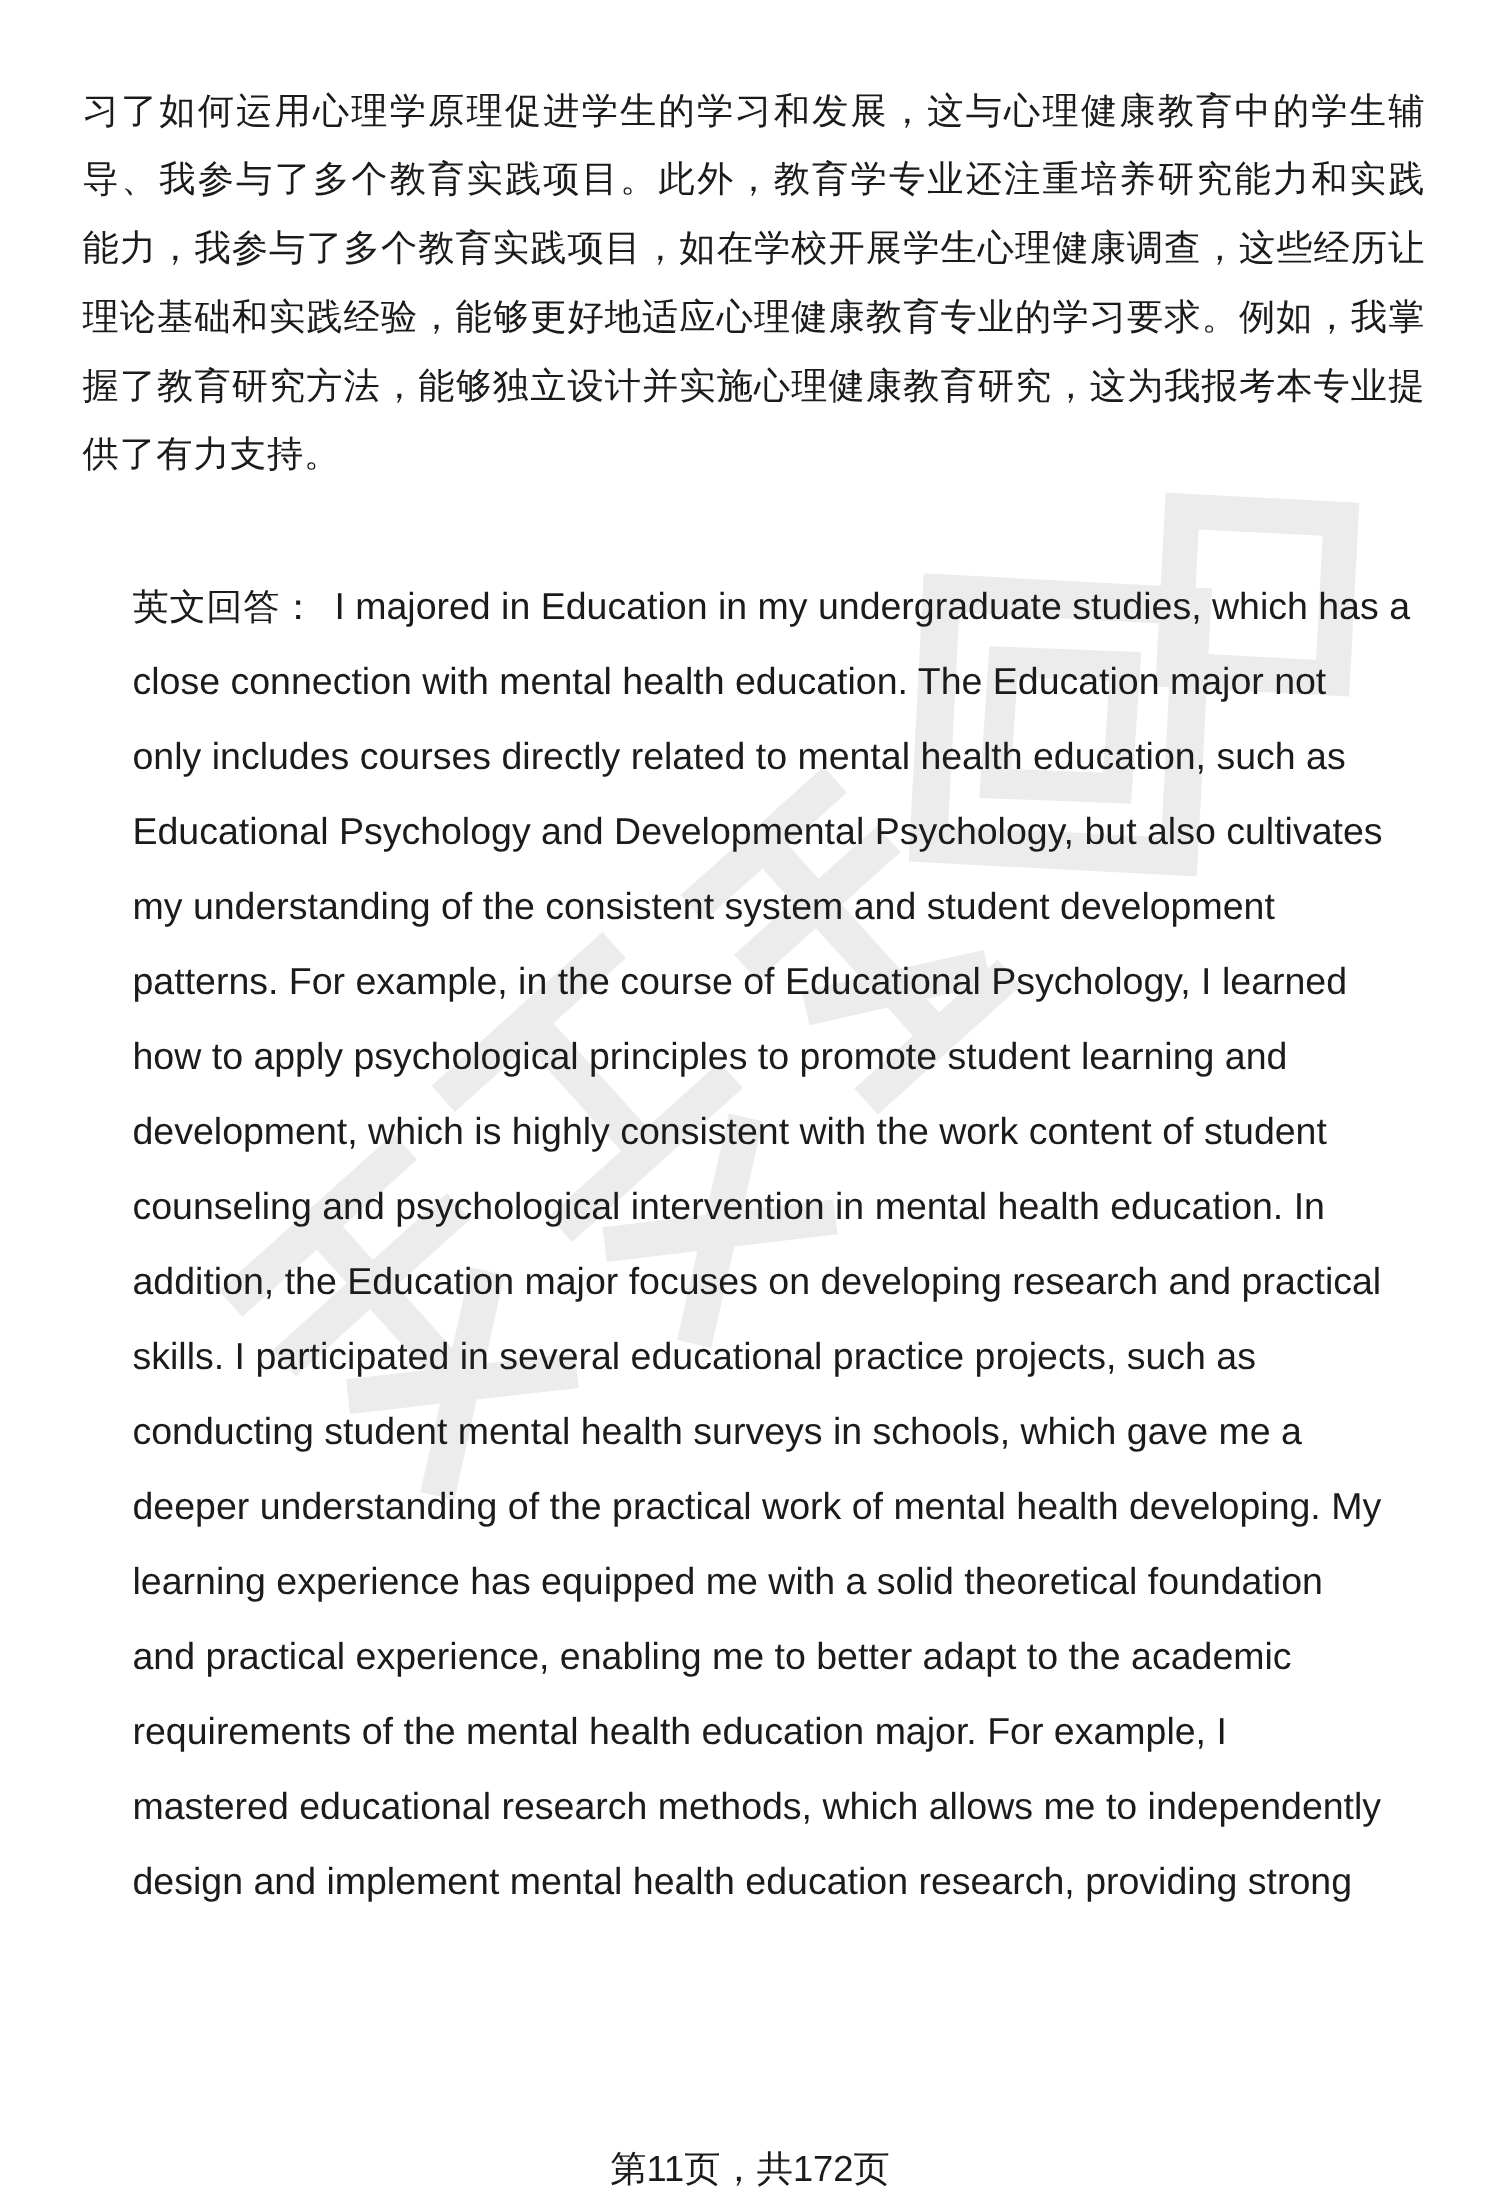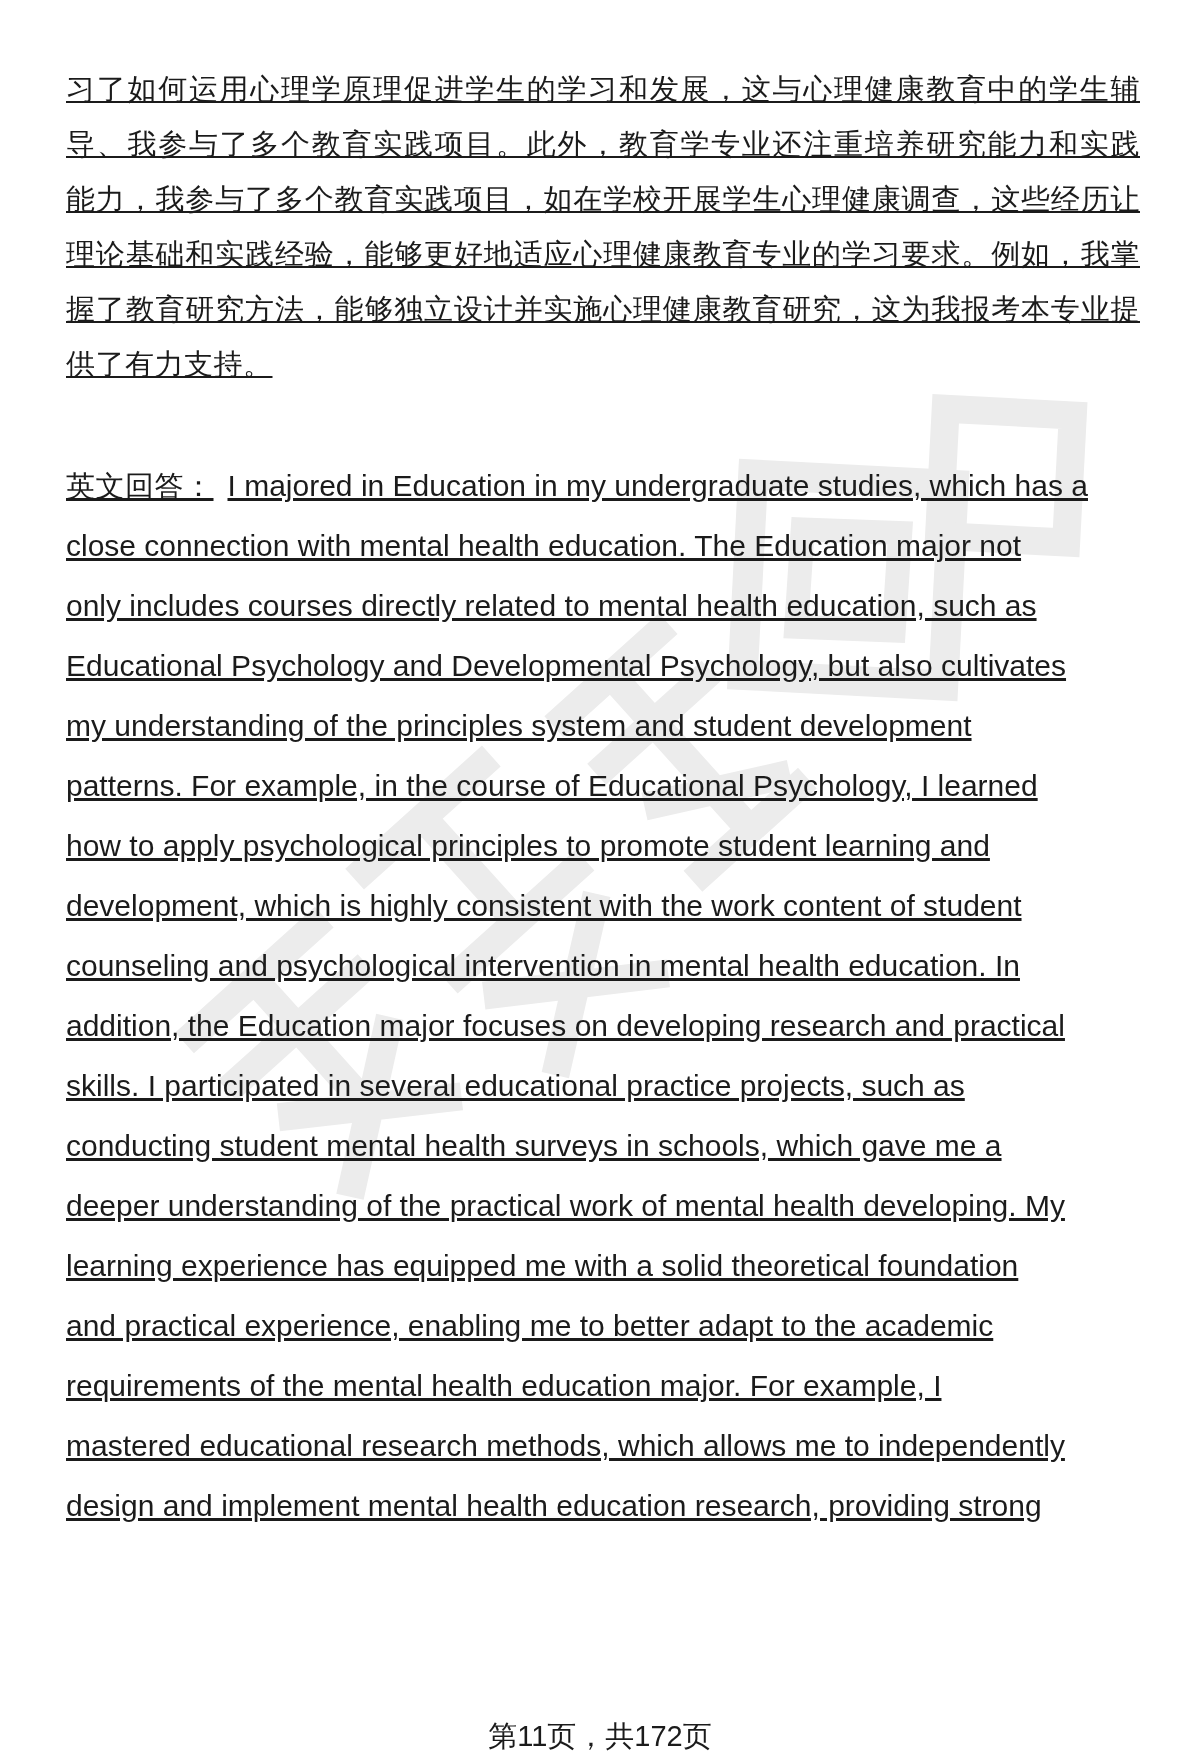--- a/index.html
+++ b/index.html
@@ -17,36 +17,35 @@
     left: 110px;
     top: 360px;
     z-index: 0;
     pointer-events: none;
   }
   .watermark svg { overflow: visible; display: block; }
   .content {
     position: relative;
     z-index: 1;
     padding: 62px 60px 0 66px;
-    text-decoration: underline;
   }
   .zh-block { }
   .zh-line {
     font-size: 29px;
     line-height: 55px;
     letter-spacing: 0.5px;
     text-align: justify;
     text-align-last: justify;
     color: #1b1b1b;
   }
   .zh-line:last-child {
     text-align: left;
     text-align-last: left;
   }
-  .en-block { margin-top: 64px; }
+  .en-block { margin-top: 64px; margin-left: 40px; }
   .en-line {
     font-size: 30px;
     line-height: 60px;
     white-space: nowrap;
     color: #1b1b1b;
   }
   .en-label {
     font-size: 29px;
     margin-right: 14px;
     letter-spacing: 0.5px;
@@ -101,21 +100,21 @@
       </section>
 
     <section class="en-block">
       <div class="en-line">
         <span class="en-label">英文回答：</span><span>I majored in Education in my undergraduate studies, which has a</span>
       </div>
       <div>
           <div class="en-line">close connection with mental health education. The Education major not</div>
           <div class="en-line">only includes courses directly related to mental health education, such as</div>
           <div class="en-line">Educational Psychology and Developmental Psychology, but also cultivates</div>
-          <div class="en-line">my understanding of the principles system and student development</div>
+          <div class="en-line">my understanding of the consistent system and student development</div>
           <div class="en-line">patterns. For example, in the course of Educational Psychology, I learned</div>
           <div class="en-line">how to apply psychological principles to promote student learning and</div>
           <div class="en-line">development, which is highly consistent with the work content of student</div>
           <div class="en-line">counseling and psychological intervention in mental health education. In</div>
           <div class="en-line">addition, the Education major focuses on developing research and practical</div>
           <div class="en-line">skills. I participated in several educational practice projects, such as</div>
           <div class="en-line">conducting student mental health surveys in schools, which gave me a</div>
           <div class="en-line">deeper understanding of the practical work of mental health developing. My</div>
           <div class="en-line">learning experience has equipped me with a solid theoretical foundation</div>
           <div class="en-line">and practical experience, enabling me to better adapt to the academic</div>

